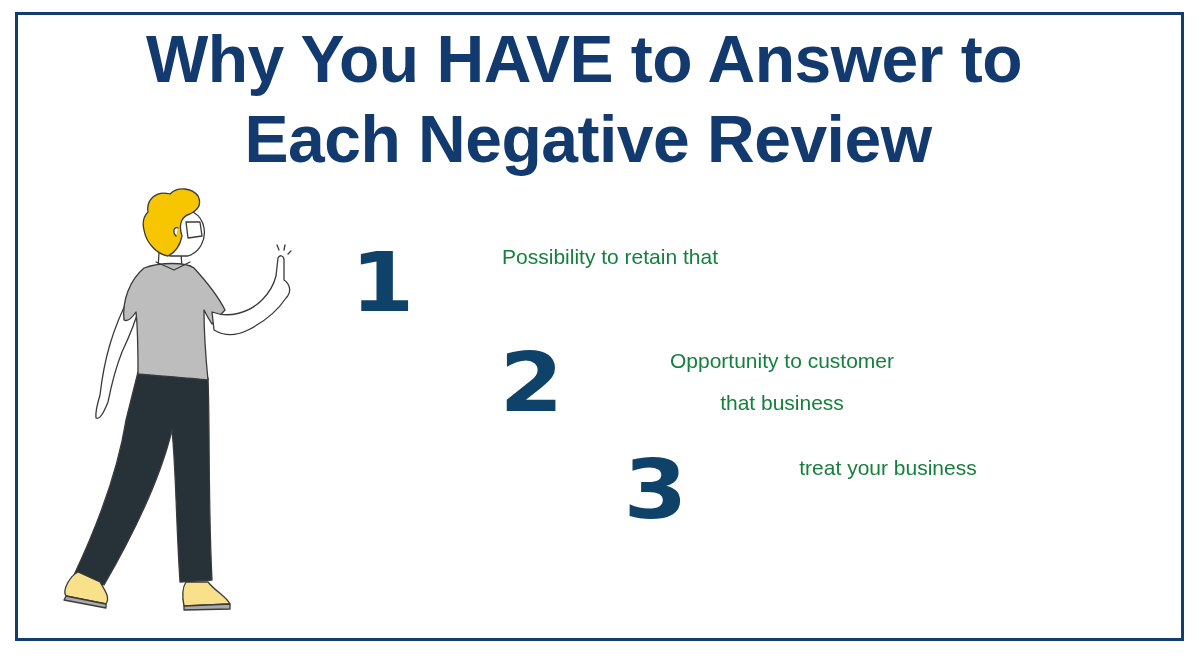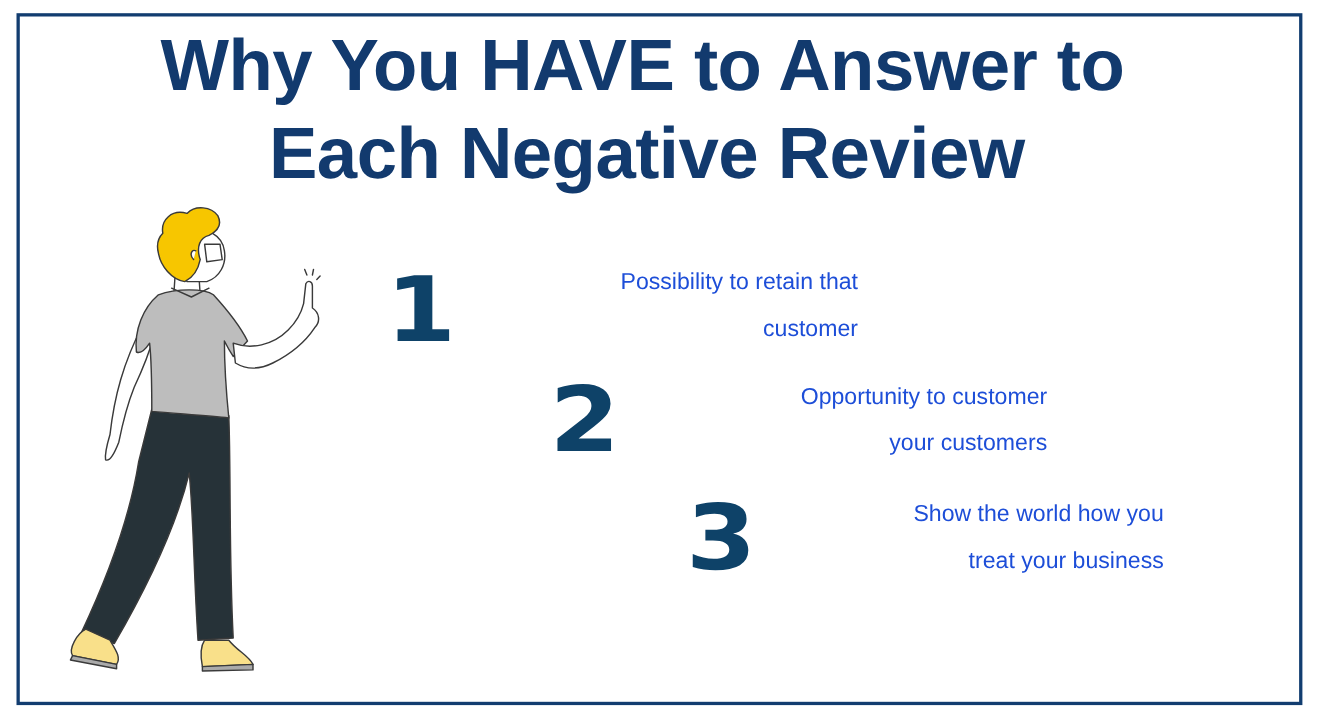--- a/index.html
+++ b/index.html
@@ -7,47 +7,45 @@
          font-family:"Liberation Sans", sans-serif; }
   .frame { position:absolute; left:15px; top:12px; width:1163px; height:623px;
            border:3px solid #123d70; box-sizing:content-box; }
   .title { position:absolute; left:0; width:1200px; text-align:center;
            color:#123a6e; font-weight:bold; font-size:66px; letter-spacing:-0.5px;
            line-height:1; font-family:"Liberation Sans", sans-serif; }
   .title.l1 { top:26px; left:-16px; }
   .title.l2 { top:106px; left:-12px; }
   .num { position:absolute; color:#0e4268; font-weight:bold; font-size:82px;
          font-family:"DejaVu Sans", sans-serif; line-height:1; transform:scaleX(1.12); }
-  .item { position:absolute; color:#1d4ed8; font-size:21px; line-height:42px;
-          text-align:right; font-family:"Liberation Sans", sans-serif; }
+  .item { position:absolute; color:#15803d; font-size:21px; line-height:42px;
+          text-align:center; font-family:"Liberation Sans", sans-serif; }
   .figure { position:absolute; left:55px; top:185px; width:260px; height:430px; }
 </style>
 </head>
 <body>
 
 <div class="frame"></div>
 
 <div class="title l1">Why You HAVE to Answer to</div>
 <div class="title l2">Each Negative Review</div>
 
 <div class="num" style="left:354px; top:242px;">1</div>
 <div class="item" style="left:440px; top:236px; width:340px;">
   <div>Possibility to retain that</div>
-  <div>customer</div>
 </div>
 
 <div class="num" style="left:503px; top:342px;">2</div>
 <div class="item" style="left:612px; top:340px; width:340px;">
   <div>Opportunity to customer</div>
-  <div>your customers</div>
+  <div>that business</div>
 </div>
 
 <div class="num" style="left:627px; top:449px;">3</div>
 <div class="item" style="left:718px; top:447px; width:340px;">
-  <div>Show the world how you</div>
   <div>treat your business</div>
 </div>
 
 <svg class="figure" viewBox="55 185 260 430">
   <g stroke="#3a3a3a" stroke-width="1.3" stroke-linejoin="round" stroke-linecap="round">
 
     <path d="M130 295 C112 330 104 360 100 395 C97 405 95 412 96 418 C100 420 104 412 108 402 C110 392 114 372 122 352 C130 335 136 320 140 305 Z" fill="#ffffff"></path>
 
     <path d="M138 372 C160 370 190 372 208 378 C210 430 208 500 212 580 L180 582 C176 520 176 470 172 430 C160 480 130 540 104 585 L74 575 C100 520 118 470 126 420 Z" fill="#263238"></path>
 

